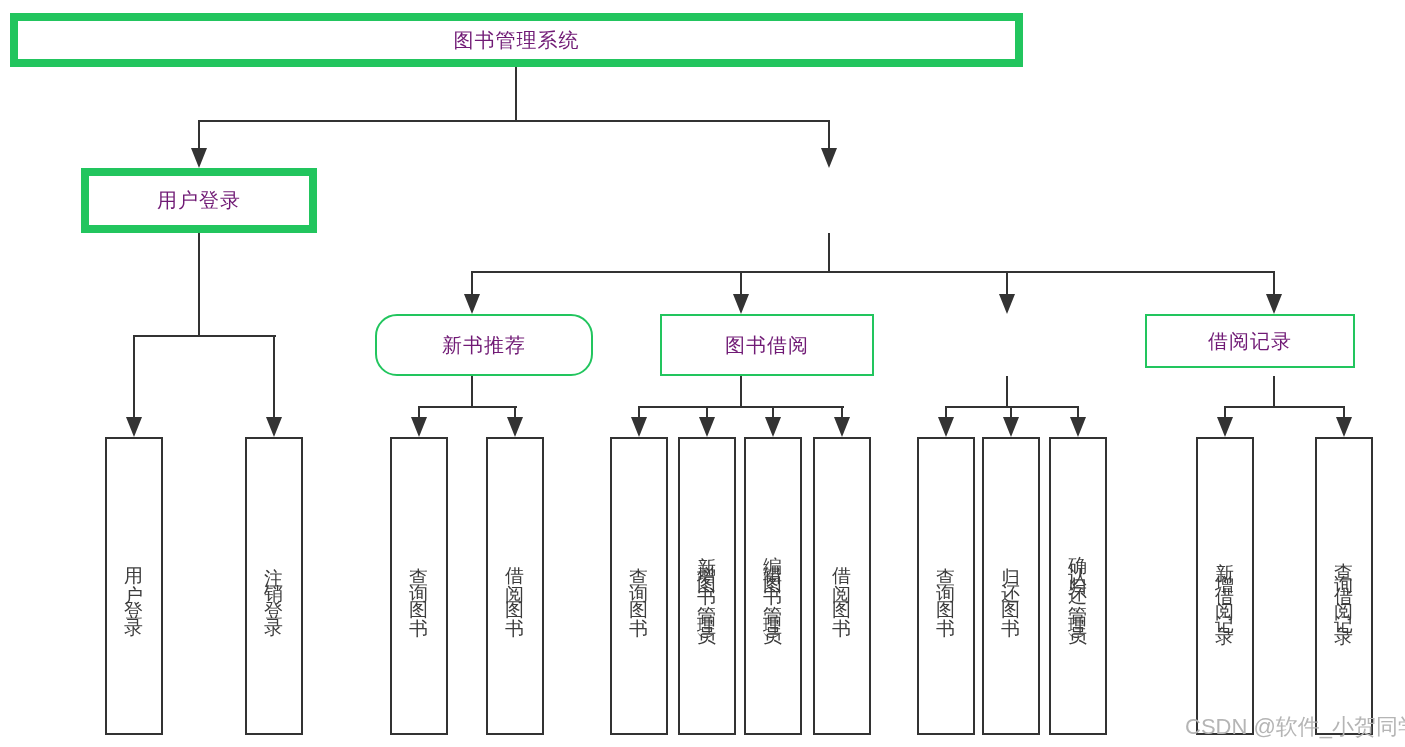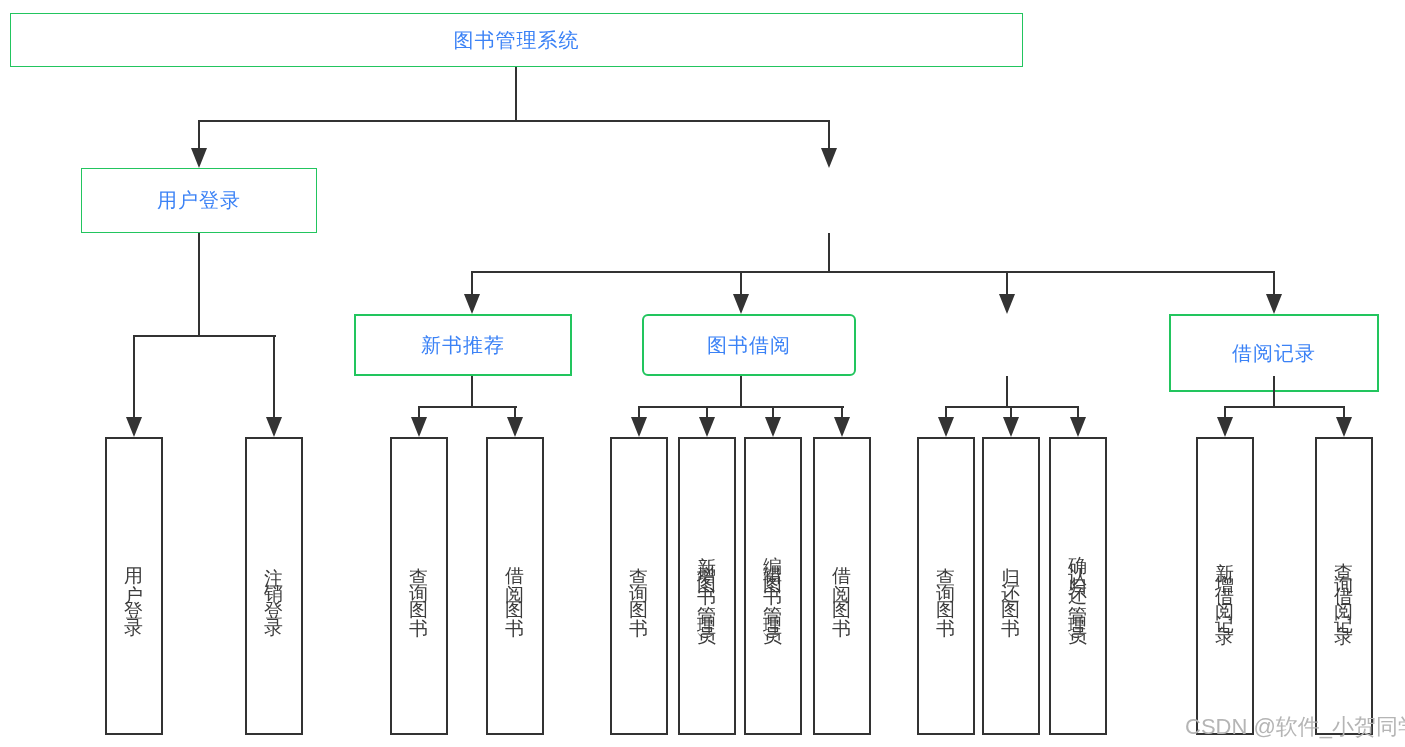--- a/index.html
+++ b/index.html
@@ -1,23 +1,23 @@
 <!DOCTYPE html>
 <html><head>
 <meta charset="utf-8">
 <style>
   html,body{margin:0;padding:0;background:#fff;}
   .stage{
     position:relative;width:1405px;height:747px;background:#fff;overflow:hidden;
     font-family:"Liberation Sans","DejaVu Sans",sans-serif;color:#3c3c3c;
   }
   .box{
-    position:absolute;background:#fff;border:1px solid #22c55e;box-sizing:border-box;
+    position:absolute;background:#fff;border:8px solid #22c55e;box-sizing:border-box;
     display:flex;align-items:center;justify-content:center;
-    font-size:20px;letter-spacing:1px;color:#3b82f6;
+    font-size:20px;letter-spacing:1px;color:#701a75;
   }
   .box.lvl3{border-width:2px;}
   .leaf{
     position:absolute;top:437px;width:58px;height:298px;background:#fff;
     border:2px solid #333;box-sizing:border-box;
     display:flex;align-items:center;justify-content:center;
     writing-mode:vertical-rl;text-orientation:mixed;
     font-size:19px;color:#3c3c3c;line-height:1;
   }
   .ls-a{letter-spacing:17px;}
@@ -61,23 +61,23 @@
   <div class="ln" style="left:471px;top:271px;width:804px;height:2px;"></div>
   <div class="ln" style="left:471px;top:271px;width:2px;height:24px;"></div>
   <div class="ln" style="left:740px;top:271px;width:2px;height:24px;"></div>
   <div class="ln" style="left:1006px;top:271px;width:2px;height:24px;"></div>
   <div class="ln" style="left:1273px;top:271px;width:2px;height:24px;"></div>
   <div class="ar" style="left:464px;top:294px;"></div>
   <div class="ar" style="left:733px;top:294px;"></div>
   <div class="ar" style="left:999px;top:294px;"></div>
   <div class="ar" style="left:1266px;top:294px;"></div>
 
-  <div class="box lvl3" style="left:354px;top:314px;width:218px;height:62px;">新书推荐</div>
-  <div class="box lvl3" style="left:642px;top:314px;width:214px;height:62px;border-radius:6px;">图书借阅</div>
-  <div class="box lvl3" style="left:1169px;top:314px;width:210px;height:78px;">借阅记录</div>
+  <div class="box lvl3" style="left:375px;top:314px;width:218px;height:62px;border-radius:22px;">新书推荐</div>
+  <div class="box lvl3" style="left:660px;top:314px;width:214px;height:62px;">图书借阅</div>
+  <div class="box lvl3" style="left:1145px;top:314px;width:210px;height:54px;">借阅记录</div>
 
   <div class="ln" style="left:471px;top:376px;width:2px;height:31px;"></div>
   <div class="ln" style="left:418px;top:406px;width:99px;height:2px;"></div>
   <div class="ln" style="left:418px;top:406px;width:2px;height:12px;"></div>
   <div class="ln" style="left:514px;top:406px;width:2px;height:12px;"></div>
   <div class="ar" style="left:411px;top:417px;"></div>
   <div class="ar" style="left:507px;top:417px;"></div>
 
   <div class="ln" style="left:740px;top:376px;width:2px;height:31px;"></div>
   <div class="ln" style="left:638px;top:406px;width:206px;height:2px;"></div>

